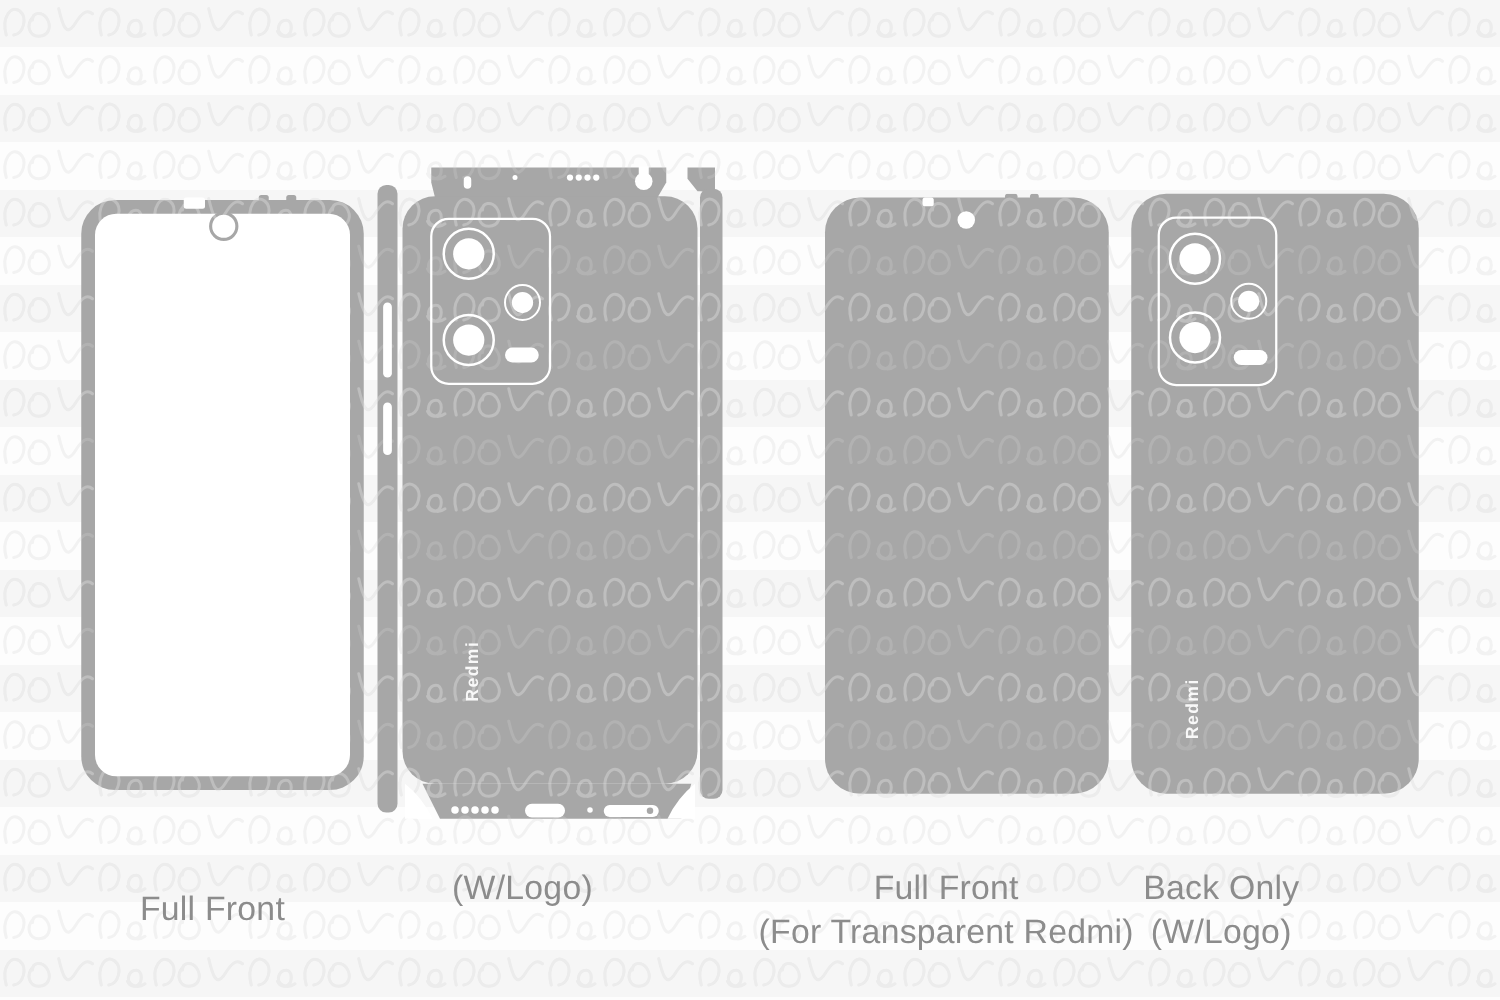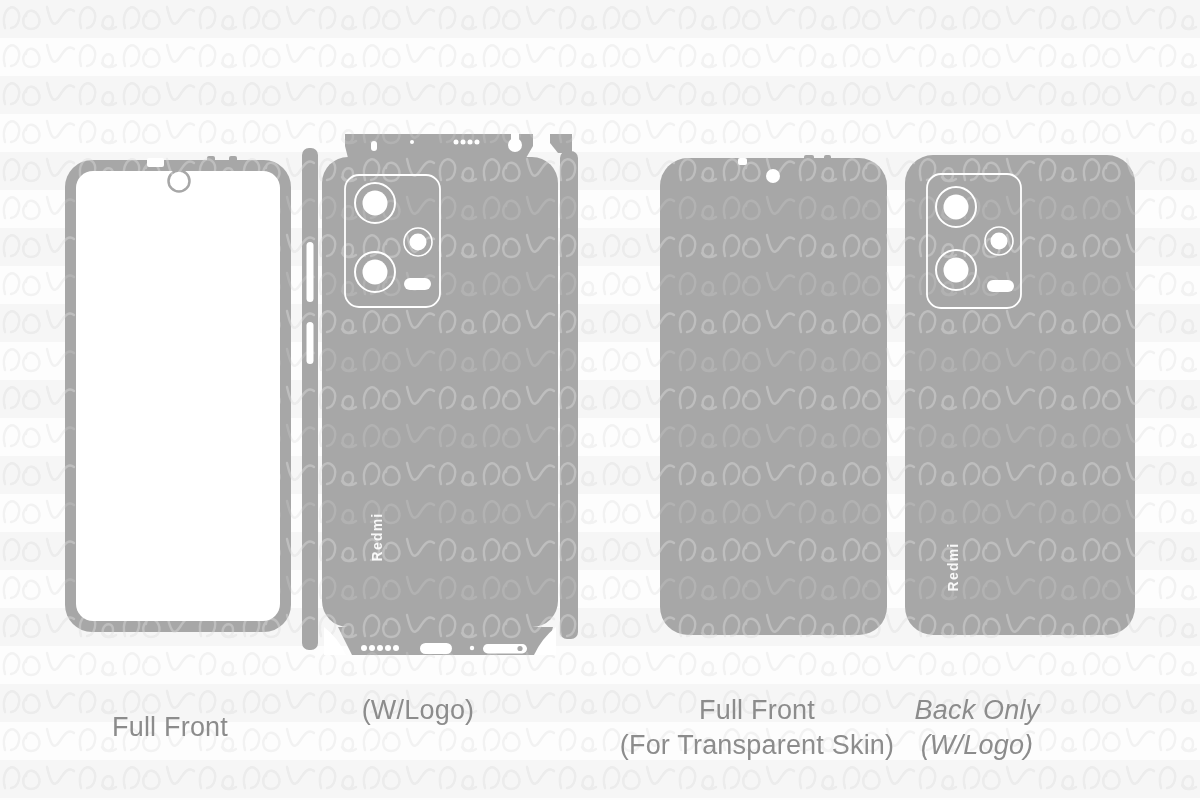--- a/index.html
+++ b/index.html
@@ -152,20 +152,20 @@
   </svg>
 
   <div class="label" style="left:170px;top:710px;">
     <span>Full Front</span>
   </div>
   <div class="label" style="left:418px;top:693px;">
     <span>(W/Logo)</span>
   </div>
   <div class="label" style="left:757px;top:693px;">
     <span>Full Front</span>
-    <span>(For Transparent Skin)</span>
+    <span>(For Transparent Redmi)</span>
   </div>
-  <div class="label" style="left:977px;top:693px;font-style:italic;">
+  <div class="label" style="left:977px;top:693px;">
     <span>Back Only</span>
     <span>(W/Logo)</span>
   </div>
 
 </div>
 
 </body></html>

